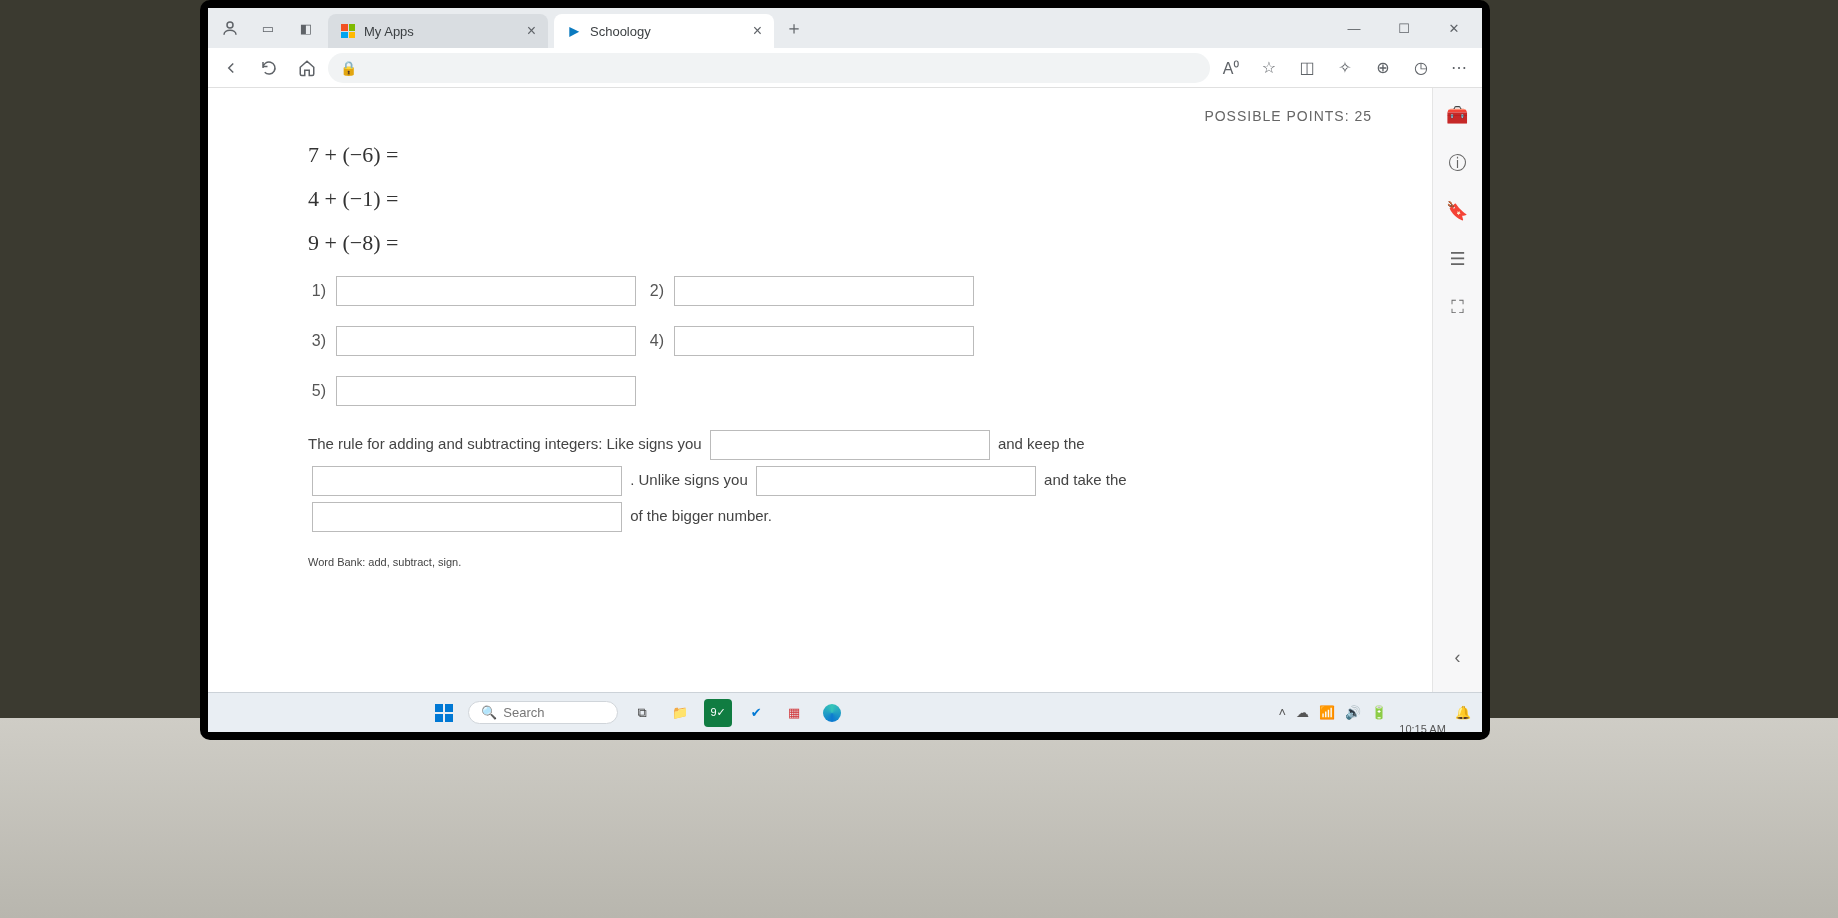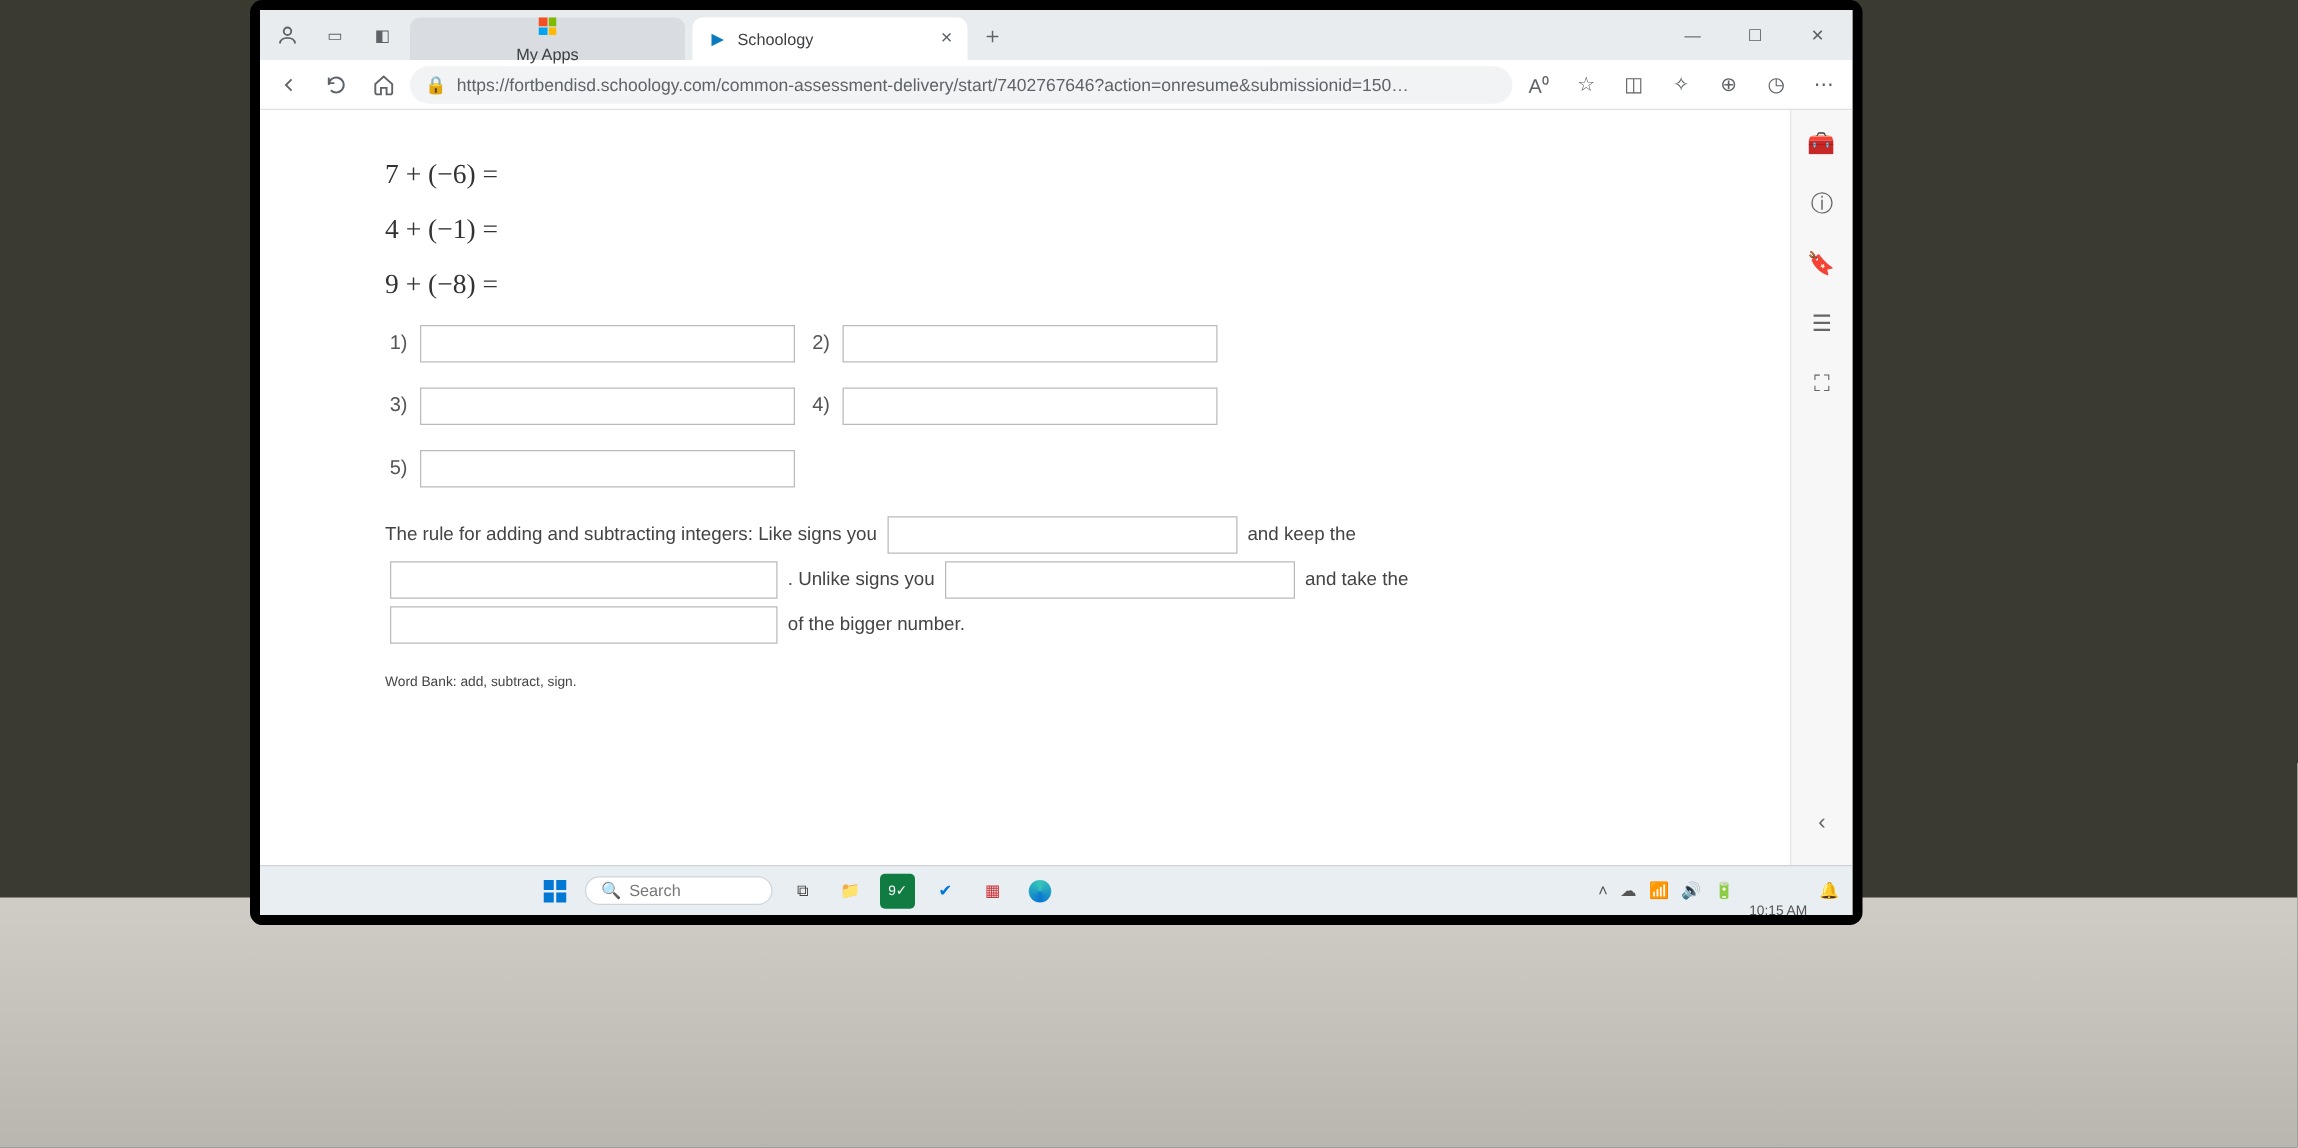--- a/index.html
+++ b/index.html
@@ -47,21 +47,21 @@
   height: 34px;
   display: flex;
   align-items: center;
   padding: 0 12px;
   gap: 8px;
   border-radius: 8px 8px 0 0;
   margin-top: 6px;
   min-width: 220px;
   max-width: 240px;
 }
-.tab.inactive { background: #d9dde1; flex-direction: column; }
+.tab.inactive { background: #d9dde1; }
 .tab.active { background: #fff; }
 .tab .favicon { width: 16px; height: 16px; display:inline-flex;align-items:center;justify-content:center;font-size:12px; }
 .ms-favicon {
   display: grid; grid-template: 1fr 1fr / 1fr 1fr; width:14px; height:14px; gap:1px;
 }
 .ms-favicon span:nth-child(1){background:#f25022;} .ms-favicon span:nth-child(2){background:#7fba00;}
 .ms-favicon span:nth-child(3){background:#00a4ef;} .ms-favicon span:nth-child(4){background:#ffb900;}
 .tab-close { margin-left: auto; color:#5f6368; font-size:16px; }
 .tab-add { width:28px; text-align:center; color:#5f6368; font-size:18px; }
 .win-ctrl { margin-left: auto; display:flex; gap:6px; }
@@ -195,21 +195,20 @@
             <path d="M4 12a8 8 0 1 1 2.3 5.6M4 4v6h6"></path>
           </svg>
       </div>
       <div class="addr-icon">
         <svg width="18" height="18" viewBox="0 0 24 24" fill="none" stroke="#5f6368" stroke-width="2">
             <path d="M3 11l9-8 9 8v9a2 2 0 0 1-2 2h-4v-7h-6v7H5a2 2 0 0 1-2-2z"></path>
           </svg>
       </div>
       <div class="addr-url">
         <span class="lock">🔒</span>
-        <span style="white-space:nowrap;overflow:hidden;text-overflow:ellipsis;">https://fortbendisd.schoology.com/common-assessment-delivery/start/7402767646?action=onresume&amp;submissionid=150…</span>
       </div>
       <div class="right-actions">
         <div class="addr-icon">A⁰</div>
         <div class="addr-icon">☆</div>
         <div class="addr-icon">◫</div>
         <div class="addr-icon">✧</div>
         <div class="addr-icon">⊕</div>
         <div class="addr-icon">◷</div>
         <div class="addr-icon">⋯</div>
       </div>
@@ -218,20 +217,21 @@
     <div class="sidetoolbar">
       <div class="sicon">🧰</div>
       <div class="sicon">ⓘ</div>
       <div class="sicon">🔖</div>
       <div class="sicon">☰</div>
       <div class="sicon">⛶</div>
       <div class="sicon chev">‹</div>
     </div>
 
     <div class="content">
+      <div class="points">POSSIBLE POINTS: 25</div>
 
       <div class="equation">7 + (−6) =</div>
       <div class="equation">4 + (−1) =</div>
       <div class="equation">9 + (−8) =</div>
 
       <div class="answer-row">
         <span class="num">1)</span>
         <input class="blank" style="">
         <span class="num">2)</span>
         <input class="blank" style="">

